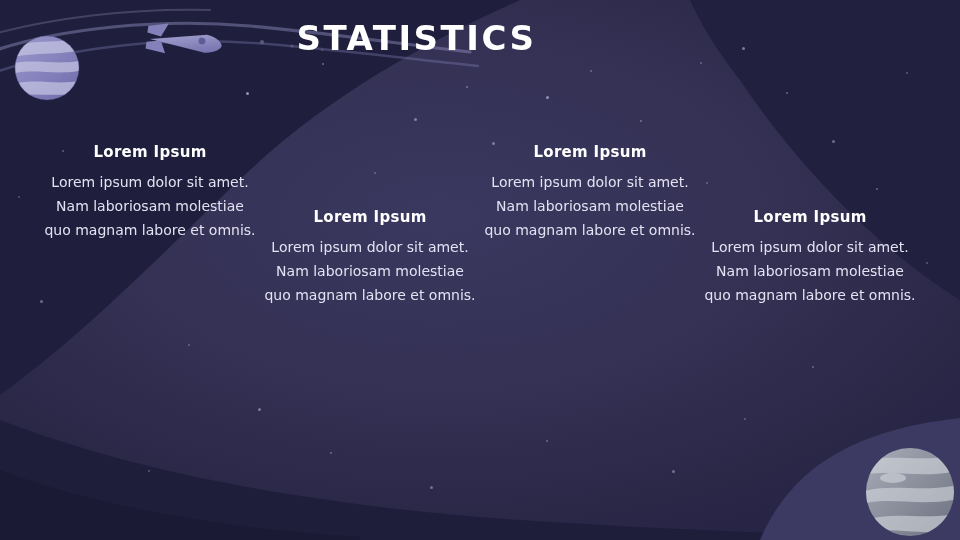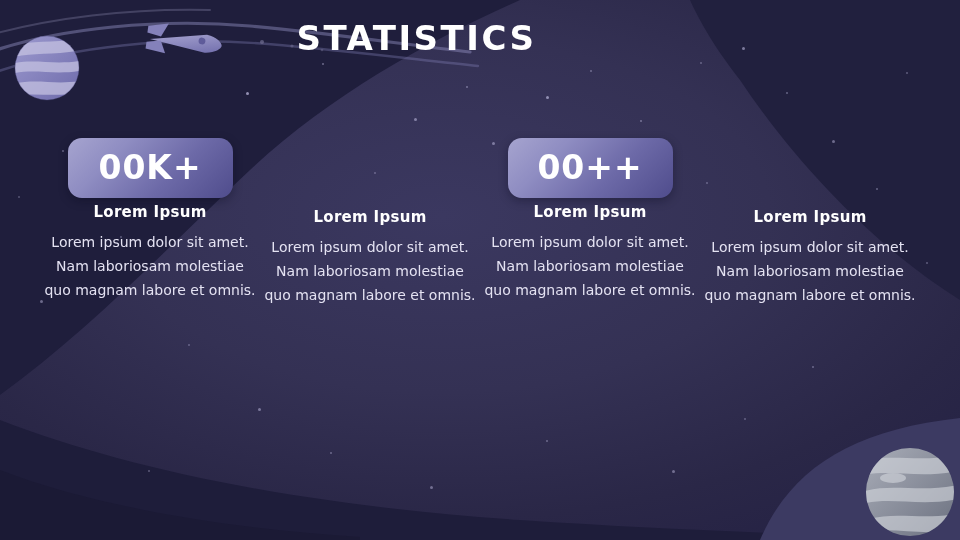--- a/index.html
+++ b/index.html
@@ -165,32 +165,30 @@
     <div class="star" style="left:926px;top:262px;width:2px;height:2px;opacity:.4;"></div>
     <div class="star" style="left:18px;top:196px;width:2px;height:2px;opacity:.35;"></div>
     <div class="star" style="left:374px;top:172px;width:2px;height:2px;opacity:.4;"></div>
   </div>
 
   <div id="title">STATISTICS</div>
 
   <div id="cards">
 
     <div class="col high" id="col0">
-      <div class="badge">00K+</div>
       <div class="sub">Lorem Ipsum</div>
       <div class="body">Lorem ipsum dolor sit amet. Nam laboriosam molestiae quo magnam labore et omnis.</div>
     </div>
 
     <div class="col low" id="col1">
       <div class="sub">Lorem Ipsum</div>
       <div class="body">Lorem ipsum dolor sit amet. Nam laboriosam molestiae quo magnam labore et omnis.</div>
     </div>
 
     <div class="col high" id="col2">
-      <div class="badge">00++</div>
       <div class="sub">Lorem Ipsum</div>
       <div class="body">Lorem ipsum dolor sit amet. Nam laboriosam molestiae quo magnam labore et omnis.</div>
     </div>
 
     <div class="col low" id="col3">
       <div class="sub">Lorem Ipsum</div>
       <div class="body">Lorem ipsum dolor sit amet. Nam laboriosam molestiae quo magnam labore et omnis.</div>
     </div>
 
   </div>

